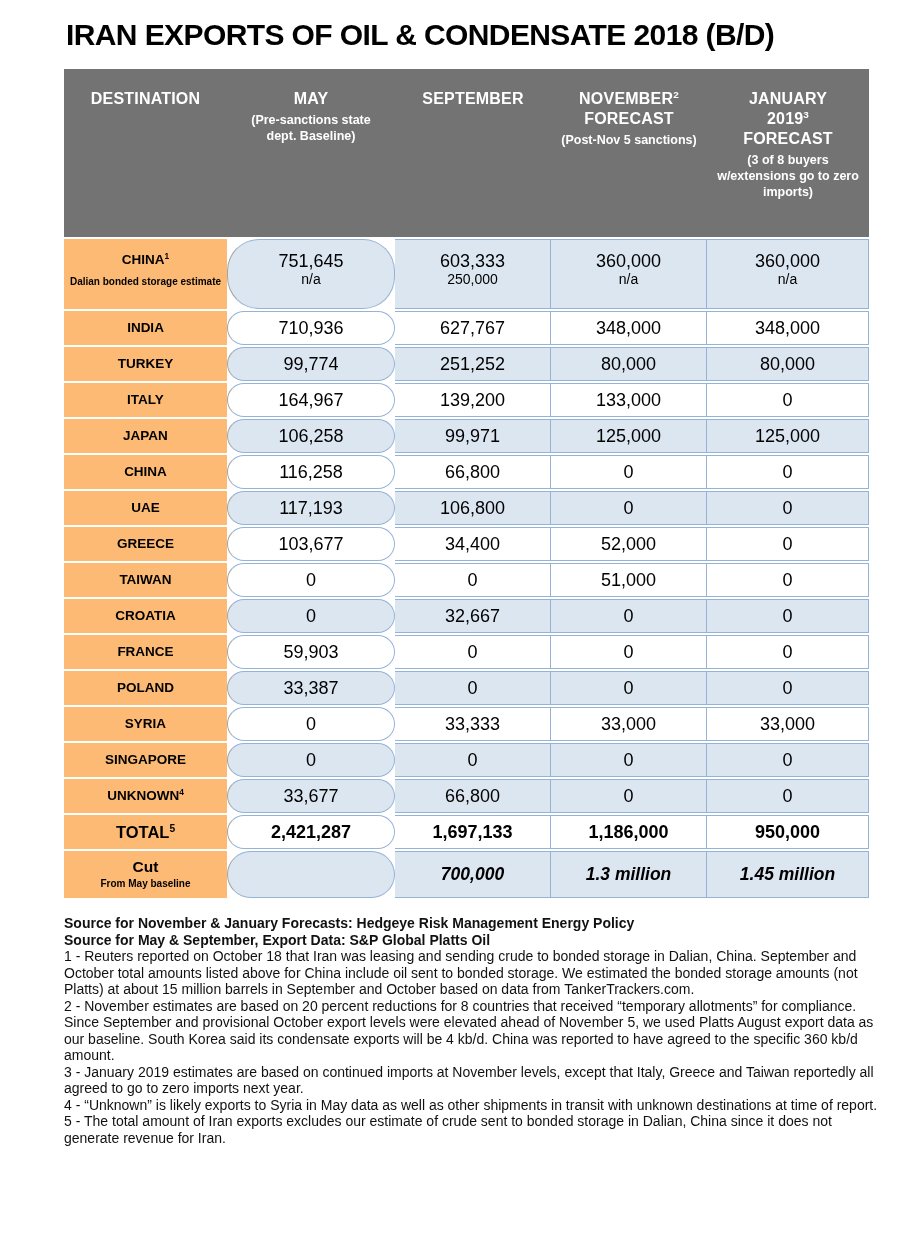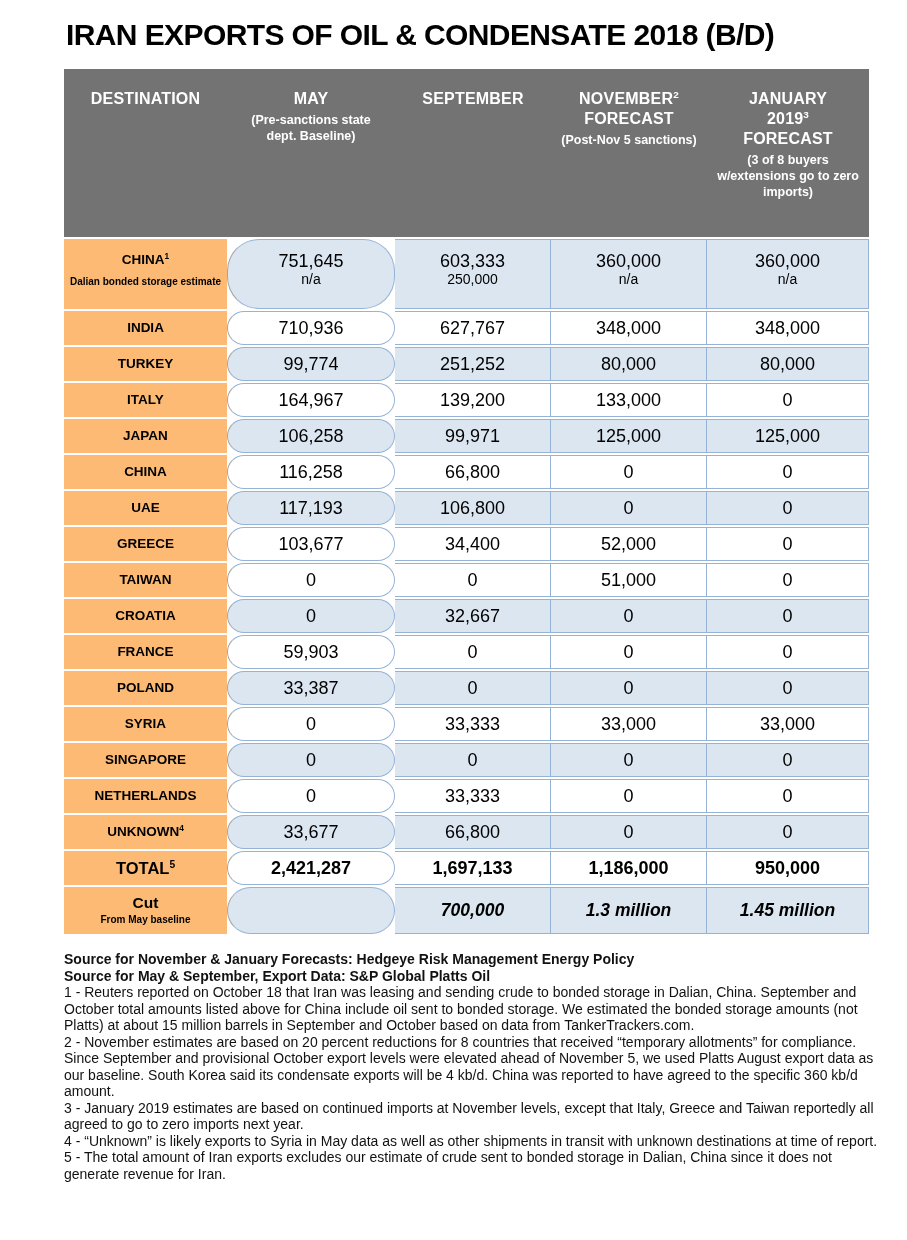--- a/index.html
+++ b/index.html
@@ -360,37 +360,20 @@
           <td class="val">
             <div class="main">0</div>
           </td>
           <td class="val">
             <div class="main">0</div>
           </td>
           <td class="val">
             <div class="main">0</div>
           </td>
         </tr>
-        <tr>
-          <td class="lbl">
-            <div class="lbl-main">NETHERLANDS</div>
-          </td>
-          <td class="val first">
-            <div class="main">0</div>
-          </td>
-          <td class="val">
-            <div class="main">33,333</div>
-          </td>
-          <td class="val">
-            <div class="main">0</div>
-          </td>
-          <td class="val">
-            <div class="main">0</div>
-          </td>
-        </tr>
         <tr class="shaded">
           <td class="lbl">
             <div class="lbl-main">UNKNOWN<sup>4</sup></div>
           </td>
           <td class="val first">
             <div class="main">33,677</div>
           </td>
           <td class="val">
             <div class="main">66,800</div>
           </td>

